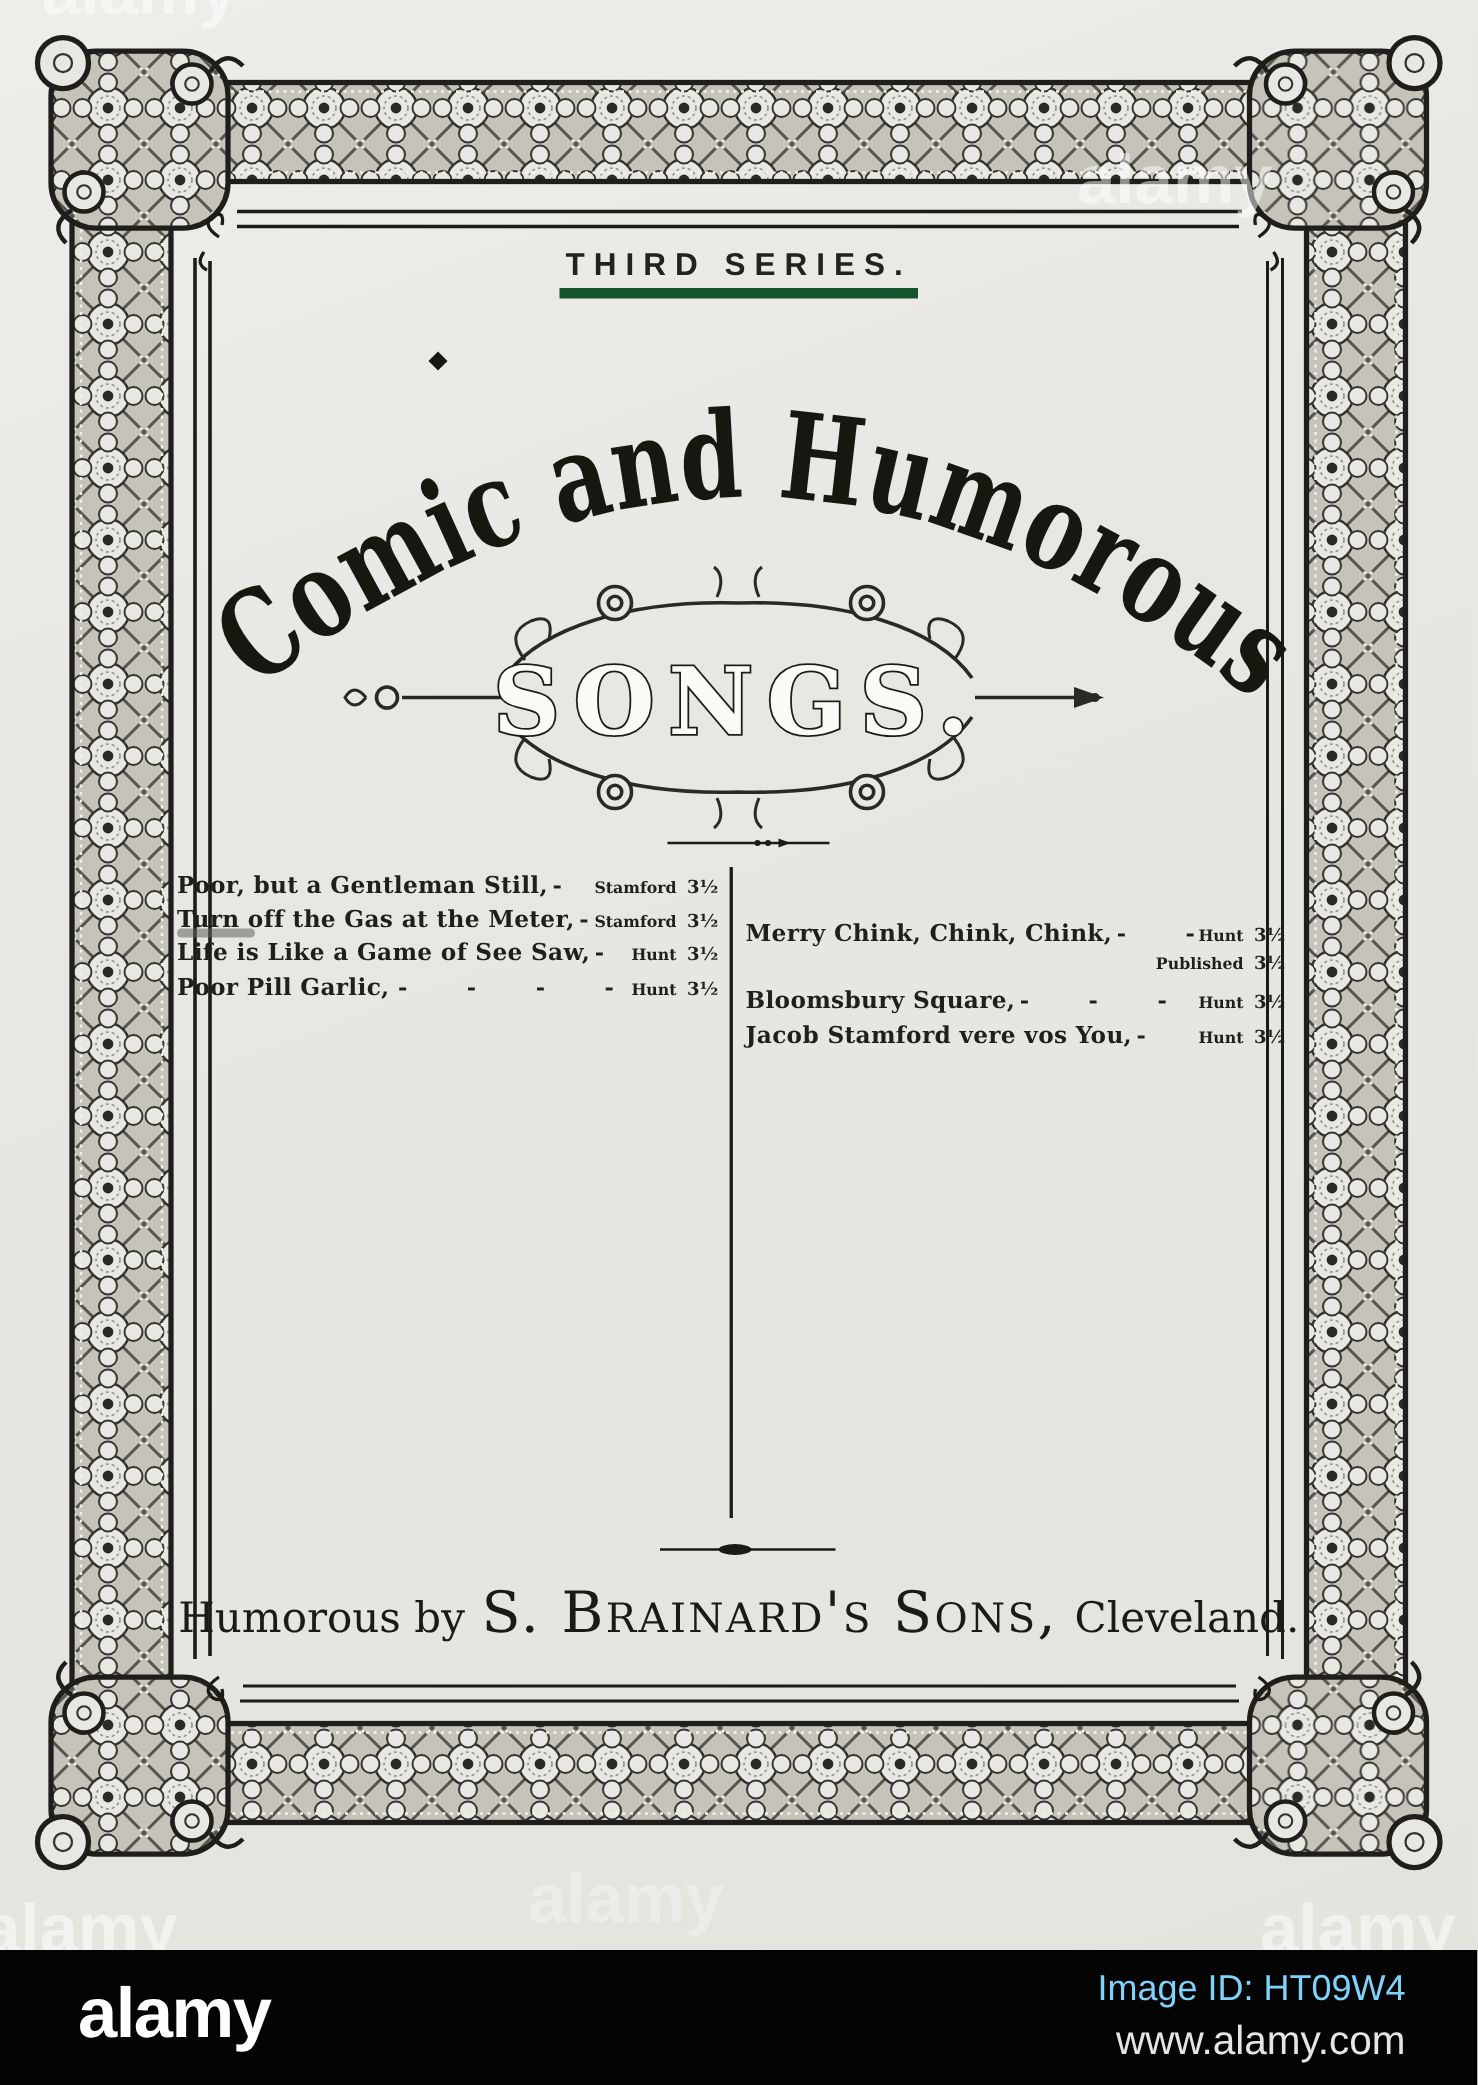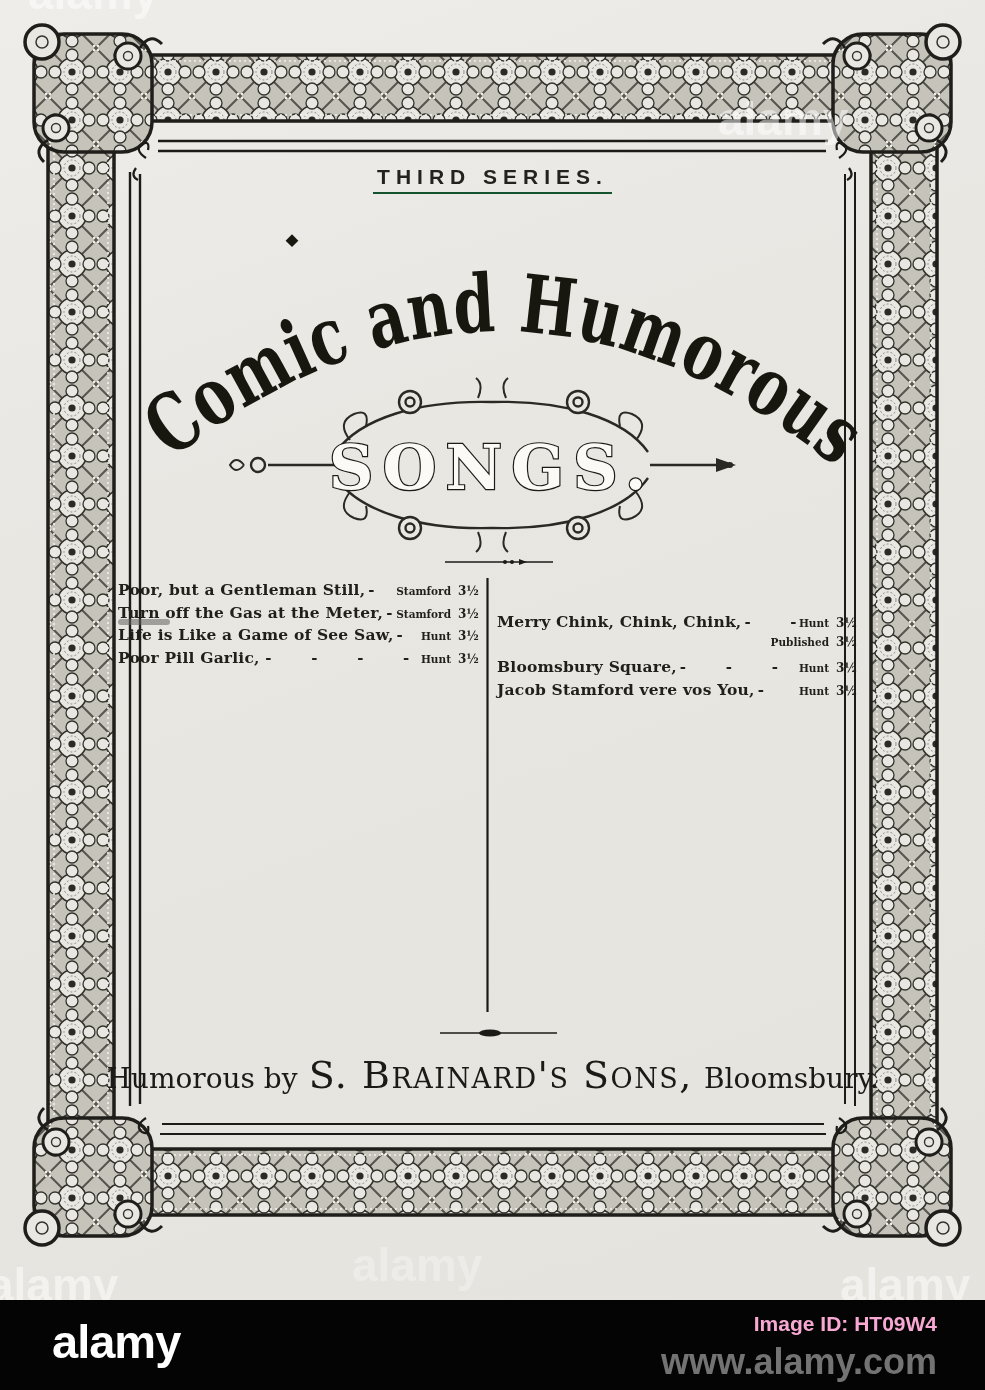--- a/index.html
+++ b/index.html
@@ -15,21 +15,21 @@
   .frame-svg{position:absolute;left:0;top:0;}
 
   
   .series{
     position:absolute;left:0;top:165px;width:985px;text-align:center;
   }
   .series span{
     display:inline-block;
     font-family:"Liberation Sans", sans-serif;
     font-weight:bold;font-size:21px;letter-spacing:6px;color:#23221e;
-    border-bottom:2px solid #14532d;padding:0 4px 3px 4px;
+    border-bottom:7px solid #14532d;padding:0 4px 3px 4px;
   }
 
   .songcols{position:absolute;top:580px;left:118px;width:740px;}
   .col{position:absolute;top:0;}
   .col-left{left:0;width:362px;}
   .col-right{left:379px;width:361px;margin-top:32px;}
   .songrow{
     display:flex;align-items:baseline;height:22.5px;color:#211f1a;
     font-family:"DejaVu Serif", serif;font-weight:bold;font-size:15.5px;
     white-space:nowrap;
@@ -68,22 +68,22 @@
   }
   .bar .logo{
     position:absolute;left:52px;top:14px;color:#ffffff;
     font-family:"Liberation Sans", sans-serif;font-weight:bold;font-size:47px;
     letter-spacing:-1px;
   }
   .bar .right{
     position:absolute;right:48px;top:12px;text-align:right;
     font-family:"Liberation Sans", sans-serif;
   }
-  .bar .imgid{color:#f9a8d4;font-size:21px;font-weight:bold;}
-  .bar .url{color:#737373;font-weight:bold;font-size:36px;margin-top:5px;}
+  .bar .imgid{color:#7dd3fc;font-size:24px;}
+  .bar .url{color:#e5e5e5;font-weight:normal;font-size:27px;margin-top:5px;}
 </style>
 </head>
 <body>
 
 <div class="paper"></div>
 
 <svg class="frame-svg" width="985" height="1300" viewBox="0 0 985 1300">
   <defs>
     <pattern id="band" patternUnits="userSpaceOnUse" width="48" height="48">
       <rect width="48" height="48" fill="#c6c3bb"></rect>
@@ -235,21 +235,21 @@
       <span class="d">-   -   -</span>
       <span class="c">Hunt</span>
       <span class="p">3½</span>
     </div>
   </div>
 </div>
 
 <div class="publisher">
   <span class="pre">Humorous by</span>
   <span class="name">S. Brainard's Sons,</span>
-  <span class="city">Bloomsbury.</span>
+  <span class="city">Cleveland.</span>
 </div>
 
 <span class="wm" style="left:28px;top:-34px;">alamy</span>
 <span class="wm" style="left:718px;top:92px;">alamy</span>
 <span class="wm" style="left:-12px;top:1258px;">alamy</span>
 <span class="wm" style="left:840px;top:1258px;">alamy</span>
 <span class="wm" style="left:352px;top:1238px;opacity:.6;">alamy</span>
 
 <div class="bar">
   <div class="logo">alamy</div>

